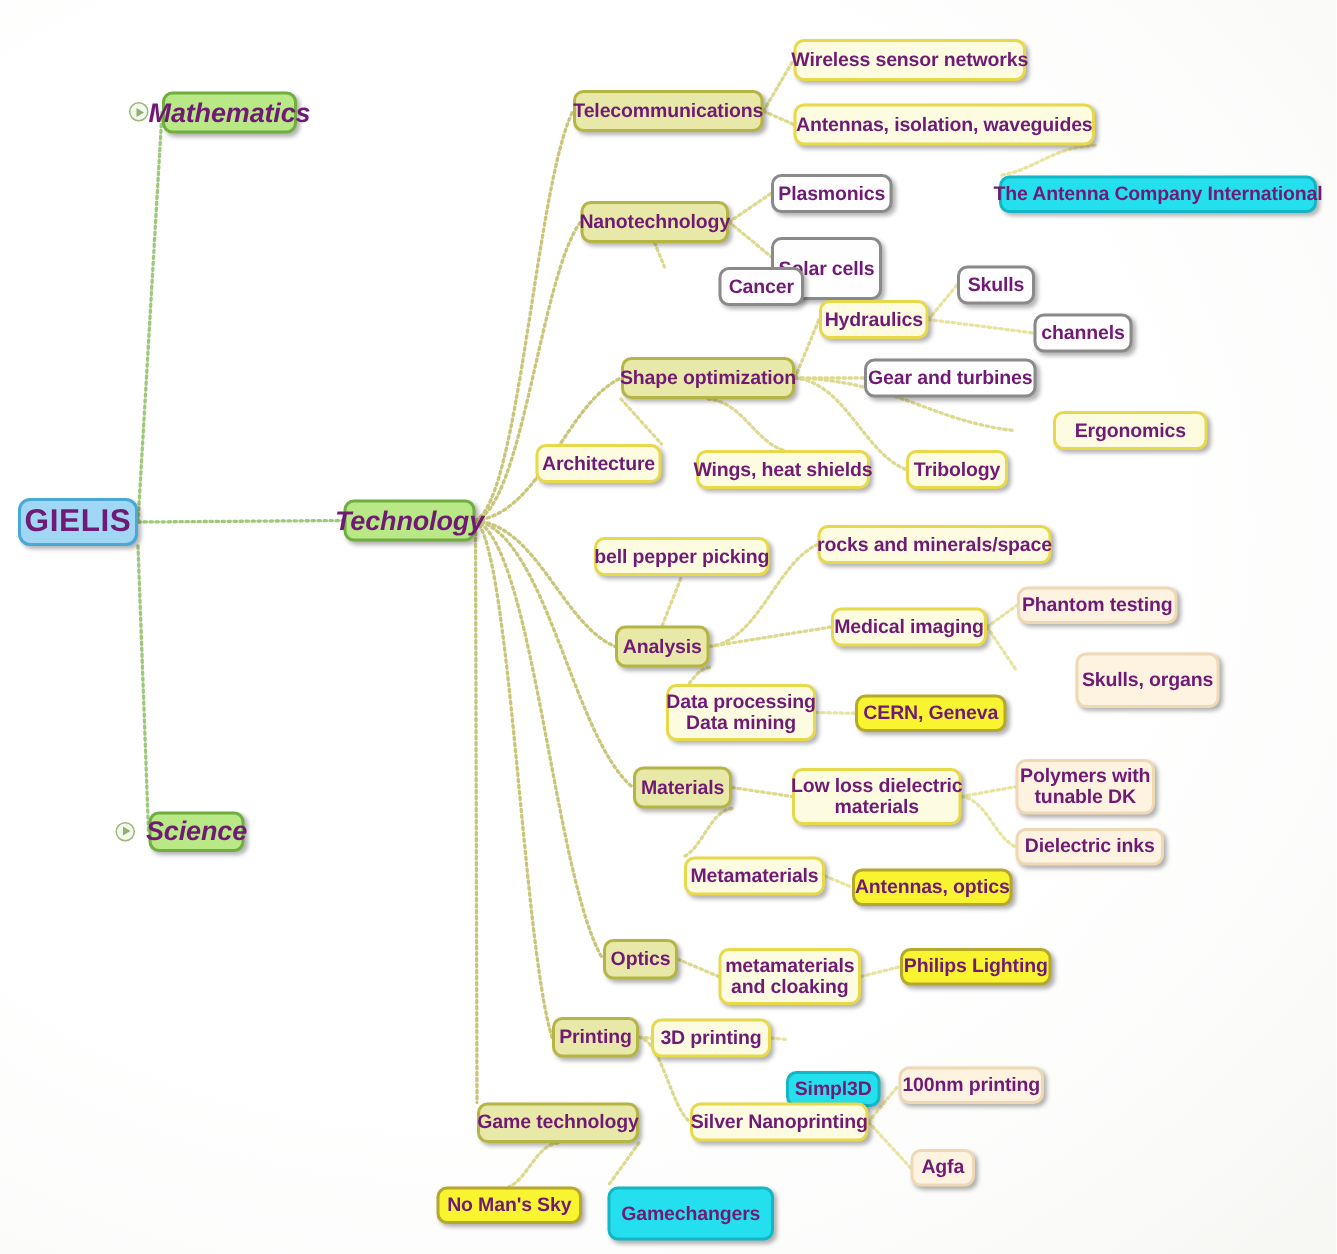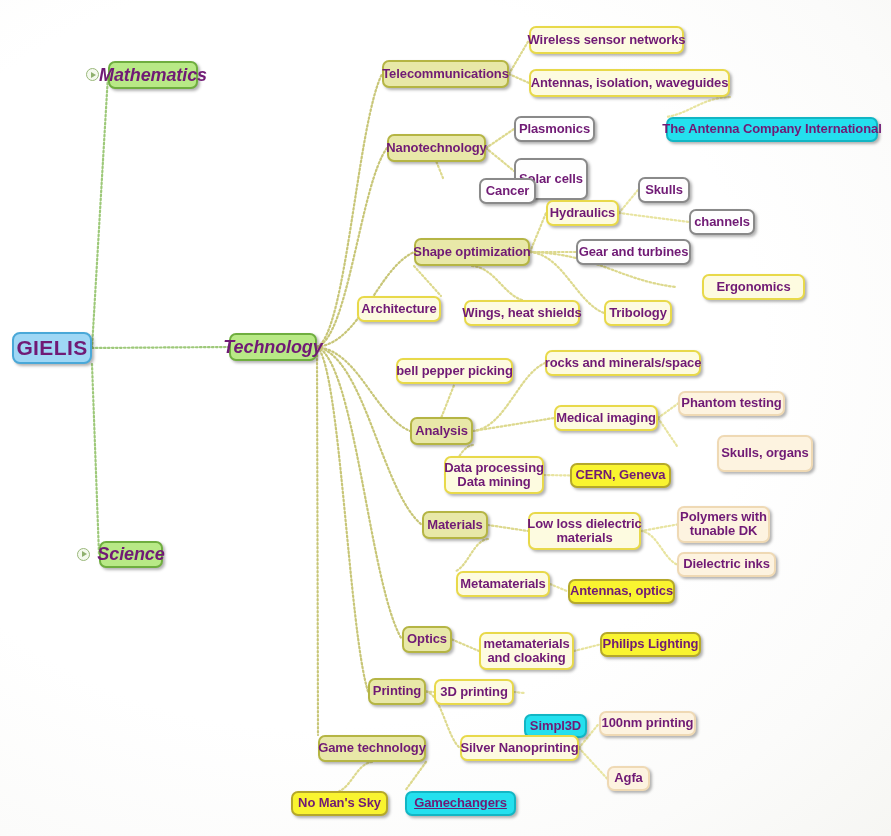--- a/index.html
+++ b/index.html
@@ -173,15 +173,15 @@
 and cloaking</div>
       <div class="node " style="left: 600px; top: 632px; width: 101px; height: 25px; background: rgb(249, 244, 48); border-color: rgb(181, 168, 42);">Philips Lighting</div>
       <div class="node " style="left: 368px; top: 678px; width: 58px; height: 27px; background: rgb(232, 232, 168); border-color: rgb(181, 181, 68);">Printing</div>
       <div class="node " style="left: 434px; top: 679px; width: 80px; height: 26px; background: rgb(253, 251, 224); border-color: rgb(232, 217, 74);">3D printing</div>
       <div class="node " style="left: 524px; top: 714px; width: 63px; height: 24px; background: rgb(36, 224, 238); border-color: rgb(18, 182, 196);">Simpl3D</div>
       <div class="node " style="left: 460px; top: 735px; width: 119px; height: 26px; background: rgb(253, 251, 224); border-color: rgb(232, 217, 74);">Silver Nanoprinting</div>
       <div class="node " style="left: 599px; top: 711px; width: 97px; height: 25px; background: rgb(253, 243, 224); border-color: rgb(239, 217, 180);">100nm printing</div>
       <div class="node " style="left: 607px; top: 766px; width: 43px; height: 25px; background: rgb(253, 243, 224); border-color: rgb(239, 217, 180);">Agfa</div>
       <div class="node " style="left: 318px; top: 735px; width: 108px; height: 27px; background: rgb(232, 232, 168); border-color: rgb(181, 181, 68);">Game technology</div>
       <div class="node " style="left: 291px; top: 791px; width: 97px; height: 25px; background: rgb(249, 244, 48); border-color: rgb(181, 168, 42);">No Man's Sky</div>
-      <div class="node " style="left: 405px; top: 791px; width: 111px; height: 25px; background: rgb(36, 224, 238); border-color: rgb(18, 182, 196); text-decoration: underline;">Gamechangers</div>
+      <div class="node " style="left: 405px; top: 791px; width: 111px; height: 36px; background: rgb(36, 224, 238); border-color: rgb(18, 182, 196);">Gamechangers</div>
     </div>
 </div>
 
 </body></html>

